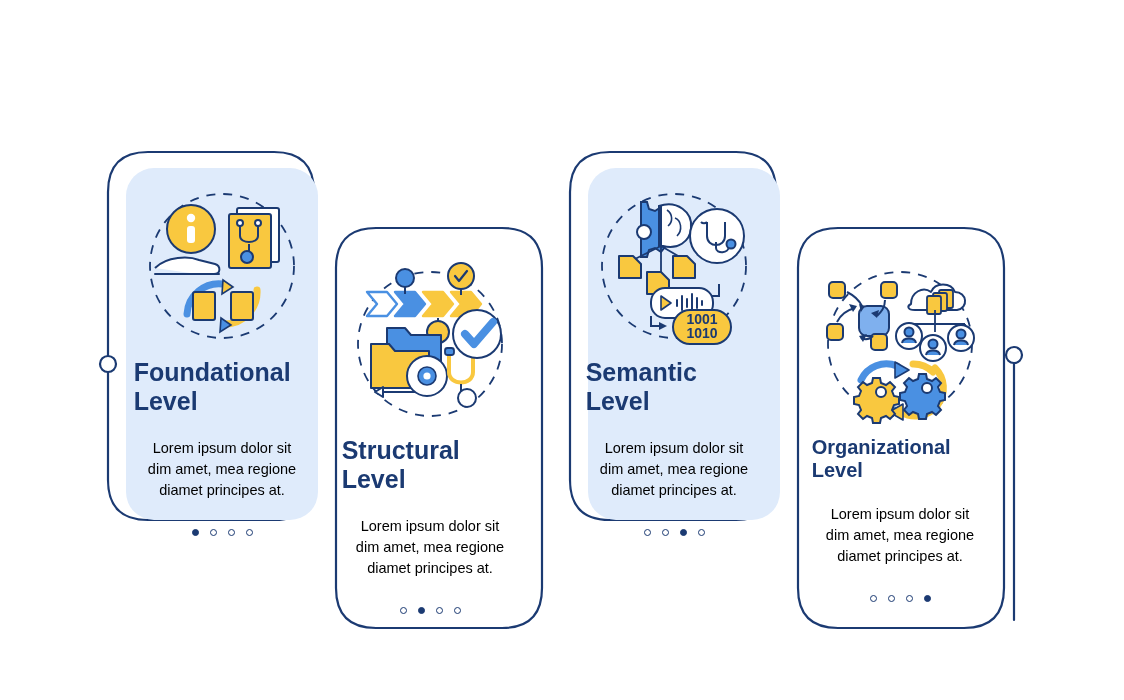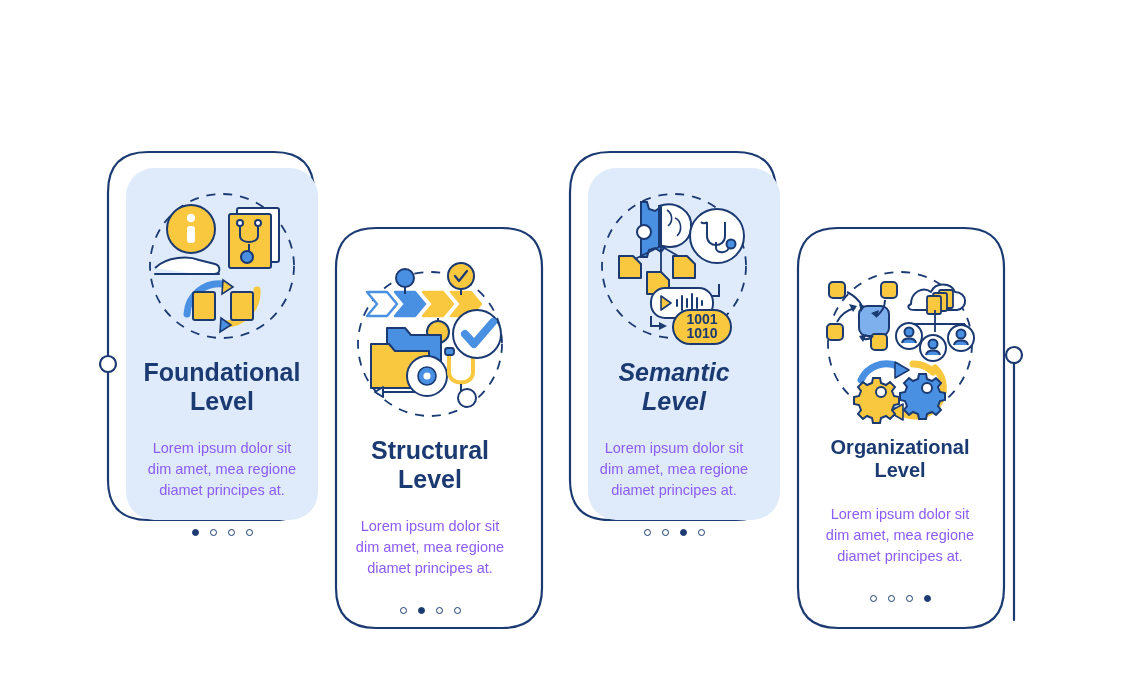--- a/index.html
+++ b/index.html
@@ -23,24 +23,24 @@
   
   .card{position:absolute;box-sizing:border-box;}
   .card-inner{position:absolute;left:0;top:0;width:100%;height:100%;
     display:flex;flex-direction:column;align-items:center;}
 
   .icon-box{width:180px;height:180px;display:flex;align-items:flex-start;justify-content:center;}
   .icon-box svg{display:block;}
 
   .card-title{
     color:#1b3a72;font-size:25px;font-weight:700;line-height:1.16;
-    text-align:center;width:92%;
+    text-align:left;width:92%;
   }
   .card-body{
-    color:#8b5cf6;font-size:14.5px;line-height:1.45;text-align:center;
+    color:#000000;font-size:14.5px;line-height:1.45;text-align:center;
     width:86%;font-weight:400;
   }
   .dots{display:flex;gap:11px;align-items:center;justify-content:center;}
   .dot{width:7px;height:7px;border-radius:50%;box-sizing:border-box;
        border:1.4px solid #1b3a72;background:transparent;}
   .dot.on{background:#1b3a72;}
 
   
   #card1{left:126px;top:168px;width:192px;height:352px;}
   #card1 .icon-box{margin-top:16px;}
@@ -49,21 +49,21 @@
   #card1 .dots{margin-top:28px;}
 
   #card2{left:334px;top:246px;width:192px;height:352px;}
   #card2 .icon-box{margin-top:16px;}
   #card2 .card-title{margin-top:4px;}
   #card2 .card-body{margin-top:22px;}
   #card2 .dots{margin-top:28px;}
 
   #card3{left:578px;top:168px;width:192px;height:352px;}
   #card3 .icon-box{margin-top:16px;}
-  #card3 .card-title{margin-top:4px;font-style:italic;}
+  #card3 .card-title{margin-top:4px;}
   #card3 .card-body{margin-top:22px;}
   #card3 .dots{margin-top:28px;}
 
   #card4{left:804px;top:246px;width:192px;height:352px;}
   #card4 .icon-box{margin-top:16px;}
   #card4 .card-title{margin-top:4px;}
   #card4 .card-body{margin-top:22px;}
   #card4 .dots{margin-top:28px;}
 
   #card4 .card-title{font-size:20px;}

